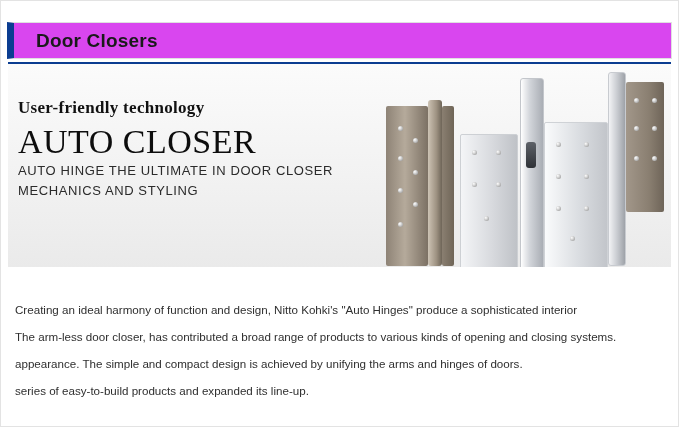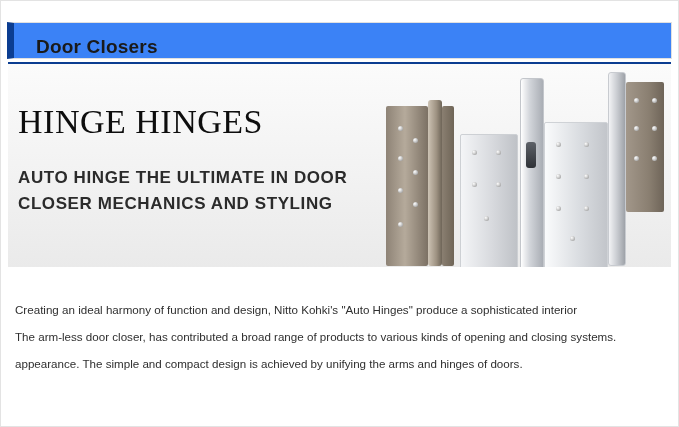--- a/index.html
+++ b/index.html
@@ -27,28 +27,28 @@
     pointer-events: none;
   }
 
   
   .title-bar {
     position: absolute;
     left: 7px;
     top: 22px;
     width: 665px;
     height: 37px;
-    background: #3b82f6;
+    background: #d946ef;
     border-top: 1px solid #e0e0e0;
     border-right: 1px solid #e0e0e0;
     border-bottom: 1px solid #e0e0e0;
     border-left: 7px solid #0b3d91;
     box-sizing: border-box;
     display: flex;
-    align-items: flex-end;
+    align-items: center;
   }
   .title-text {
     font-size: 19px;
     font-weight: bold;
     color: #1a1a1a;
     letter-spacing: 0.2px;
     padding-left: 22px;
   }
 
   
@@ -78,23 +78,23 @@
   }
   .hero-title {
     font-family: "Liberation Serif", serif;
     font-size: 34px;
     color: #0d0d0d;
     letter-spacing: 0.5px;
     line-height: 1.15;
     margin-top: 4px;
   }
   .hero-sub {
-    margin-top: 24px;
-    font-size: 17px;
-    font-weight: bold;
+    margin-top: 0;
+    font-size: 13px;
+    font-weight: normal;
     color: #2b2b2b;
     letter-spacing: 0.6px;
     line-height: 1.5;
     width: 345px;
   }
 
   
   .photo {
     position: absolute;
     left: 368px;
@@ -135,21 +135,22 @@
 
 <div class="page">
 
   <div class="title-bar">
     <div class="title-text">Door Closers</div>
   </div>
 
   <div class="hero">
 
     <div class="hero-copy">
-      <div class="hero-title">HINGE HINGES</div>
+      <div class="hero-kicker">User-friendly technology</div>
+      <div class="hero-title">AUTO CLOSER</div>
       <div class="hero-sub">AUTO HINGE THE ULTIMATE IN DOOR CLOSER MECHANICS AND STYLING</div>
     </div>
 
     <div class="photo">
 
       <div class="plate" style="left:10px; top:42px; width:42px; height:160px;
                   background:linear-gradient(to right,#8e8376,#b5aa9b 45%,#7c7164);"></div>
 
       <div class="rod" style="left:52px; top:36px; width:14px; height:166px;
                   background:linear-gradient(to right,#cdc3b4,#9e9282 60%,#6e6558);"></div>
@@ -204,15 +205,16 @@
       <div class="screw" style="left:258px; top:92px;"></div>
       <div class="screw" style="left:276px; top:92px;"></div>
     </div>
 
   </div>
 
   <div class="body-copy">
     <p>Creating an ideal harmony of function and design, Nitto Kohki's "Auto Hinges" produce a sophisticated interior</p>
     <p>The arm-less door closer, has contributed a broad range of products to various kinds of opening and closing systems.</p>
     <p>appearance. The simple and compact design is achieved by unifying the arms and hinges of doors.</p>
+    <p>series of easy-to-build products and expanded its line-up.</p>
   </div>
 
 </div>
 
 </body></html>

